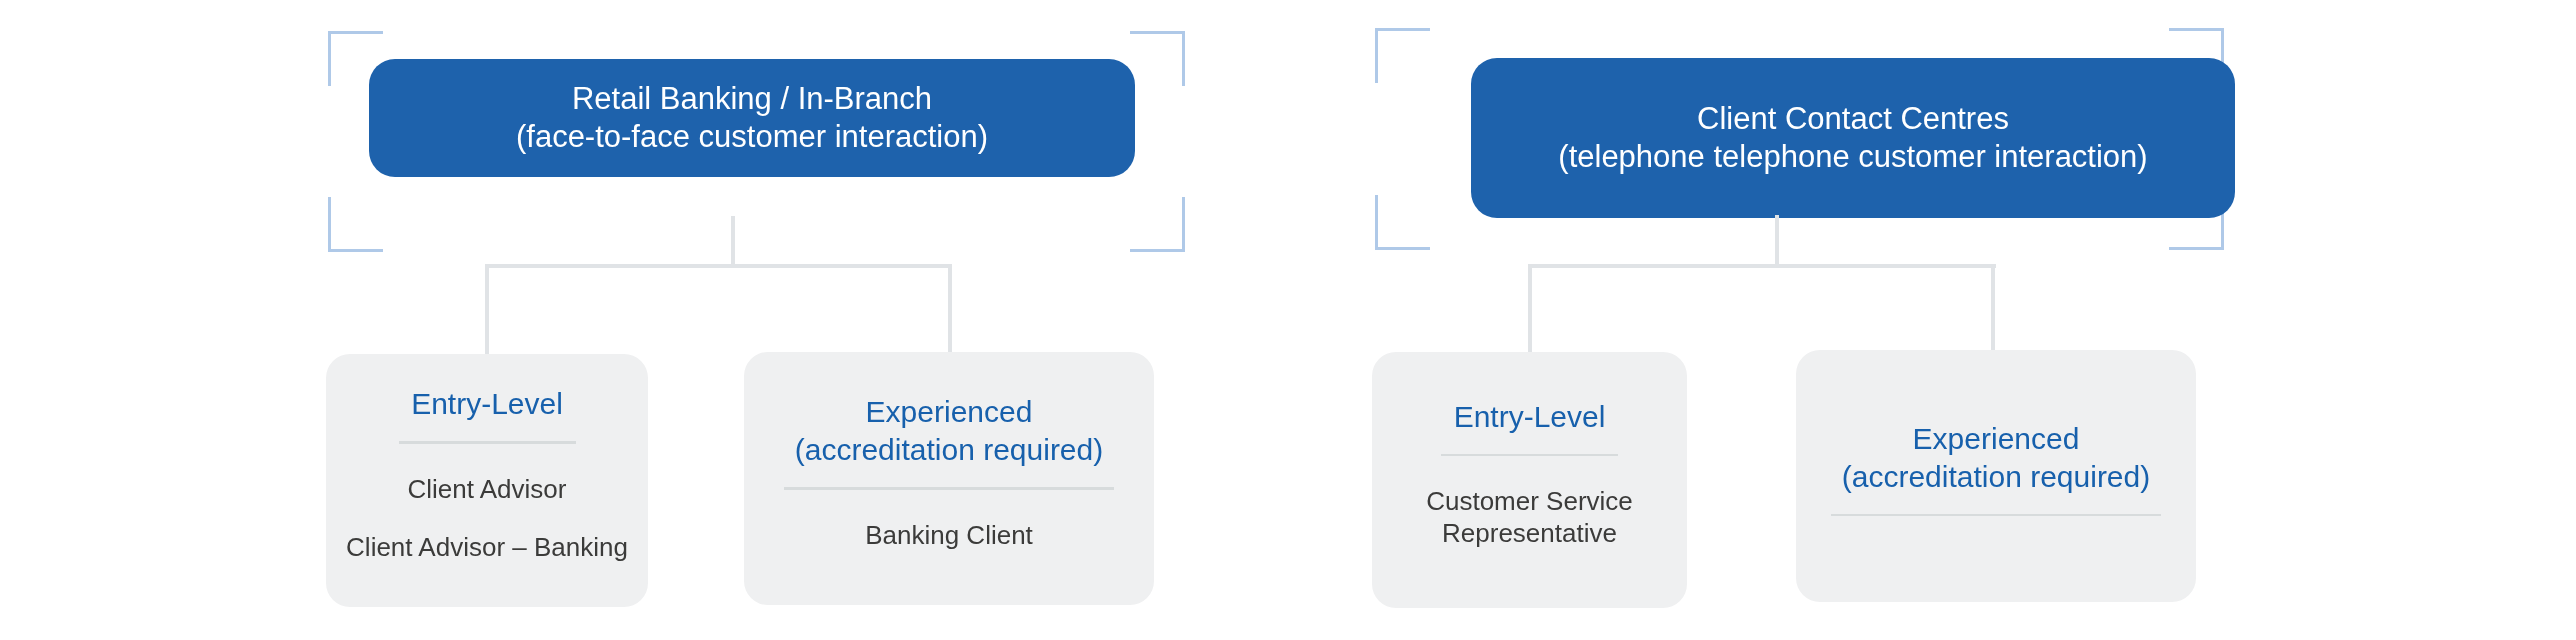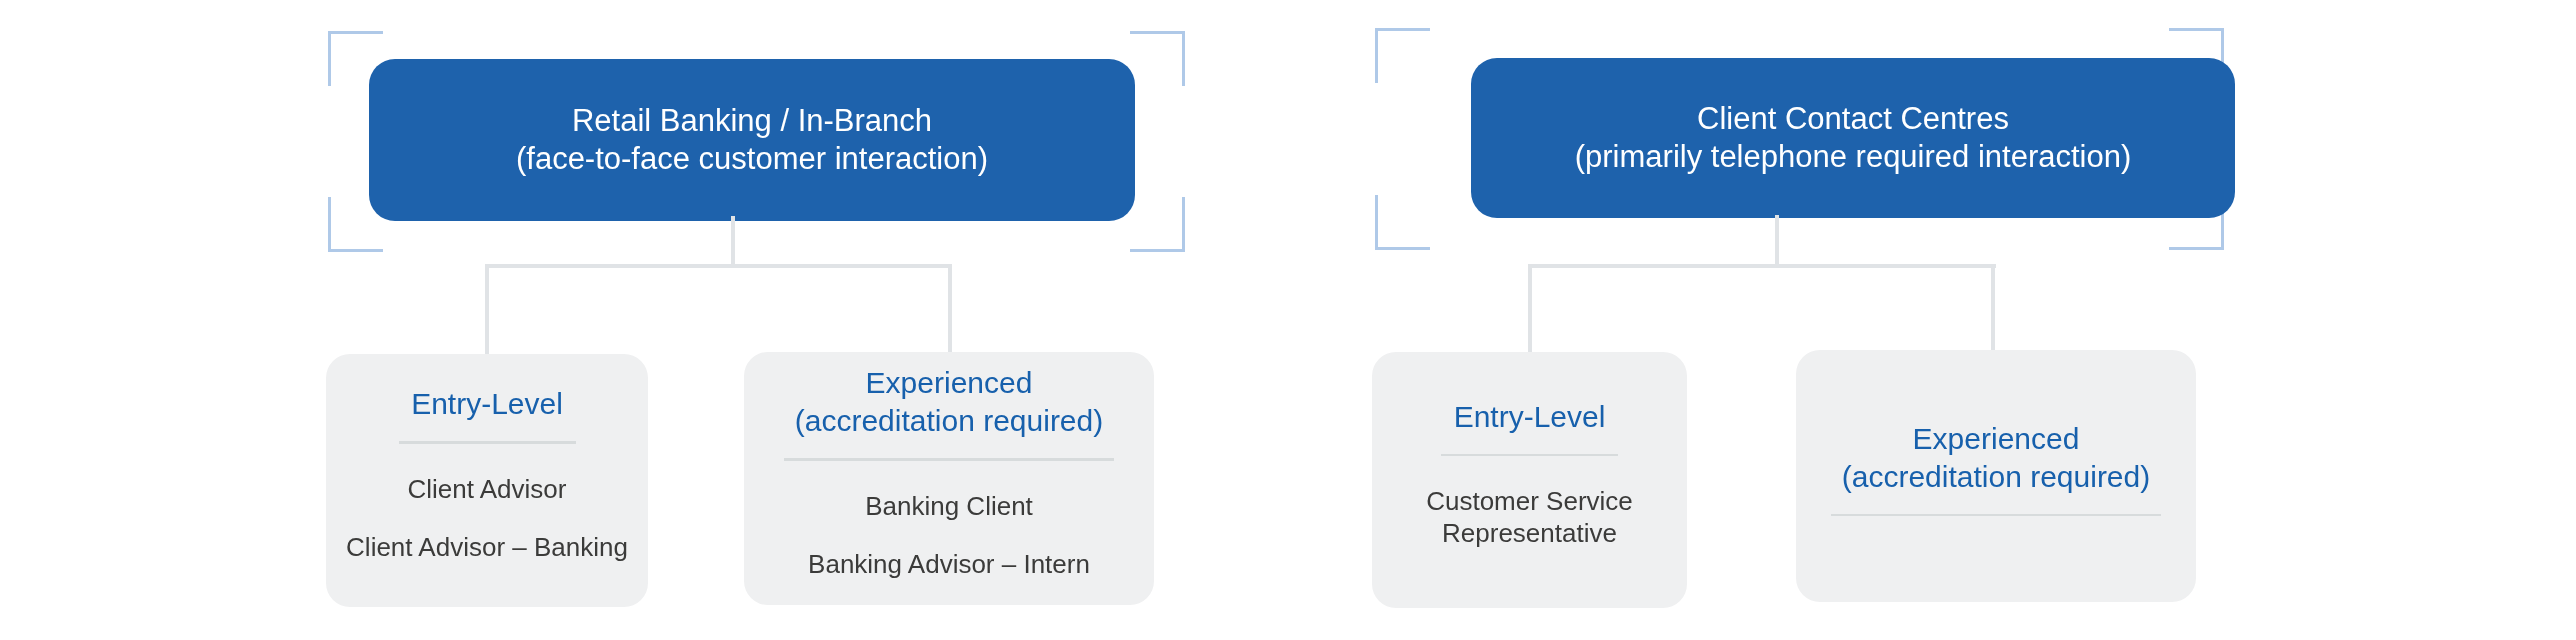--- a/index.html
+++ b/index.html
@@ -42,21 +42,21 @@
     display: flex;
     flex-direction: column;
     align-items: center;
     justify-content: center;
     text-align: center;
     font-size: 31px;
     line-height: 38px;
     padding: 0 17px;
     box-sizing: border-box;
   }
-  .g1-parent { left: 369px;  top: 59px; width: 766px; height: 162px; }
+  .g1-parent { left: 369px;  top: 59px; width: 766px; height: 118px; }
   .g2-parent { left: 1471px; top: 58px; width: 764px; height: 160px; }
 
   
   .line { position: absolute; background: #e0e3e6; }
   .g1-stem  { left: 731px;  top: 216px; width: 4.3px;   height: 52px; }
   .g1-horiz { left: 485px;  top: 264px; width: 467px; height: 4.3px; }
   .g1-drop1 { left: 485px;  top: 264px; width: 4.3px;   height: 91px; }
   .g1-drop2 { left: 948px; top: 264px; width: 4.3px;   height: 91px; }
 
   .g2-stem  { left: 1775px; top: 215px; width: 4.3px;   height: 52px; }
@@ -131,31 +131,30 @@
     <div class="divider entry"></div>
     <div class="role">Client Advisor</div>
     <div class="role">Client Advisor – Banking</div>
   </div>
 
   <div class="child g1-c2">
     <div class="ctitle-line">Experienced</div>
     <div class="ctitle-line">(accreditation required)</div>
     <div class="divider exp"></div>
     <div class="role">Banking Client</div>
-    <div class="role">Banking Advisor – Intern</div>
   </div>
 
   <div class="corner tl g2-tl"></div>
   <div class="corner tr g2-tr"></div>
   <div class="corner bl g2-bl"></div>
   <div class="corner br g2-br"></div>
 
   <div class="parent g2-parent">
     <div class="pline">Client Contact Centres</div>
-    <div class="pline">(primarily telephone required interaction)</div>
+    <div class="pline">(telephone telephone customer interaction)</div>
   </div>
 
   <div class="line g2-stem"></div>
   <div class="line g2-horiz"></div>
   <div class="line g2-drop1"></div>
   <div class="line g2-drop2"></div>
 
   <div class="child g2-c1">
     <div class="ctitle-line">Entry-Level</div>
 

